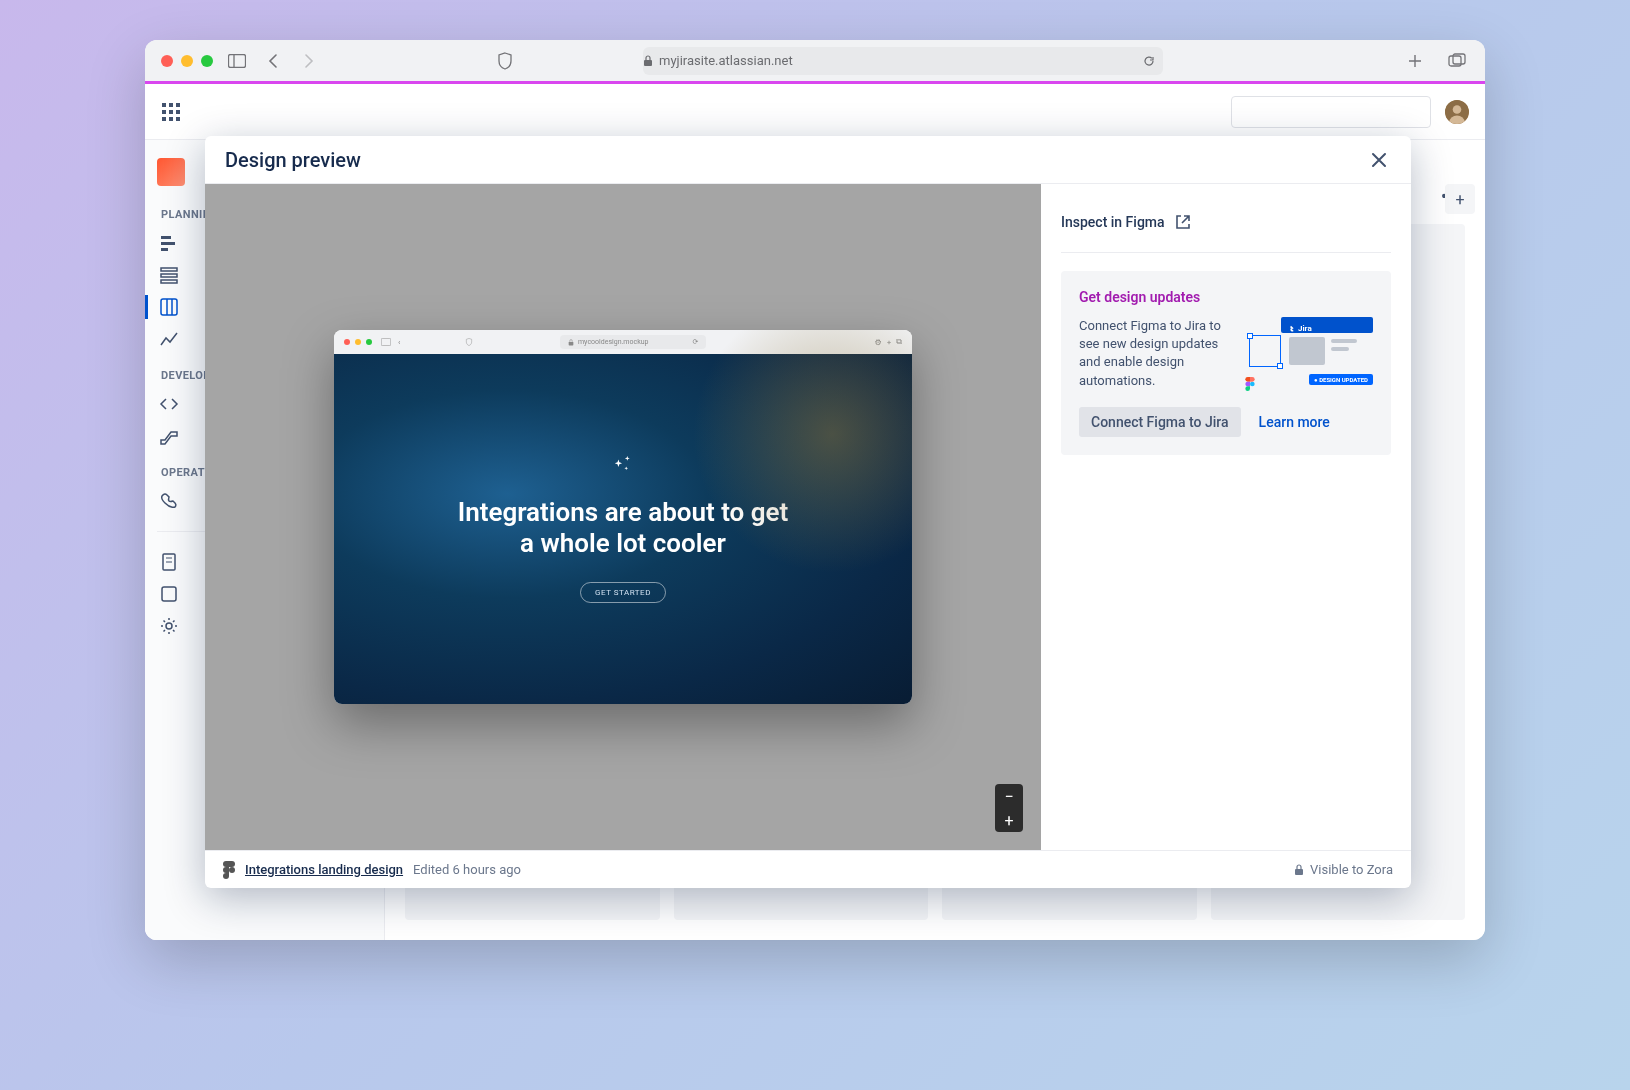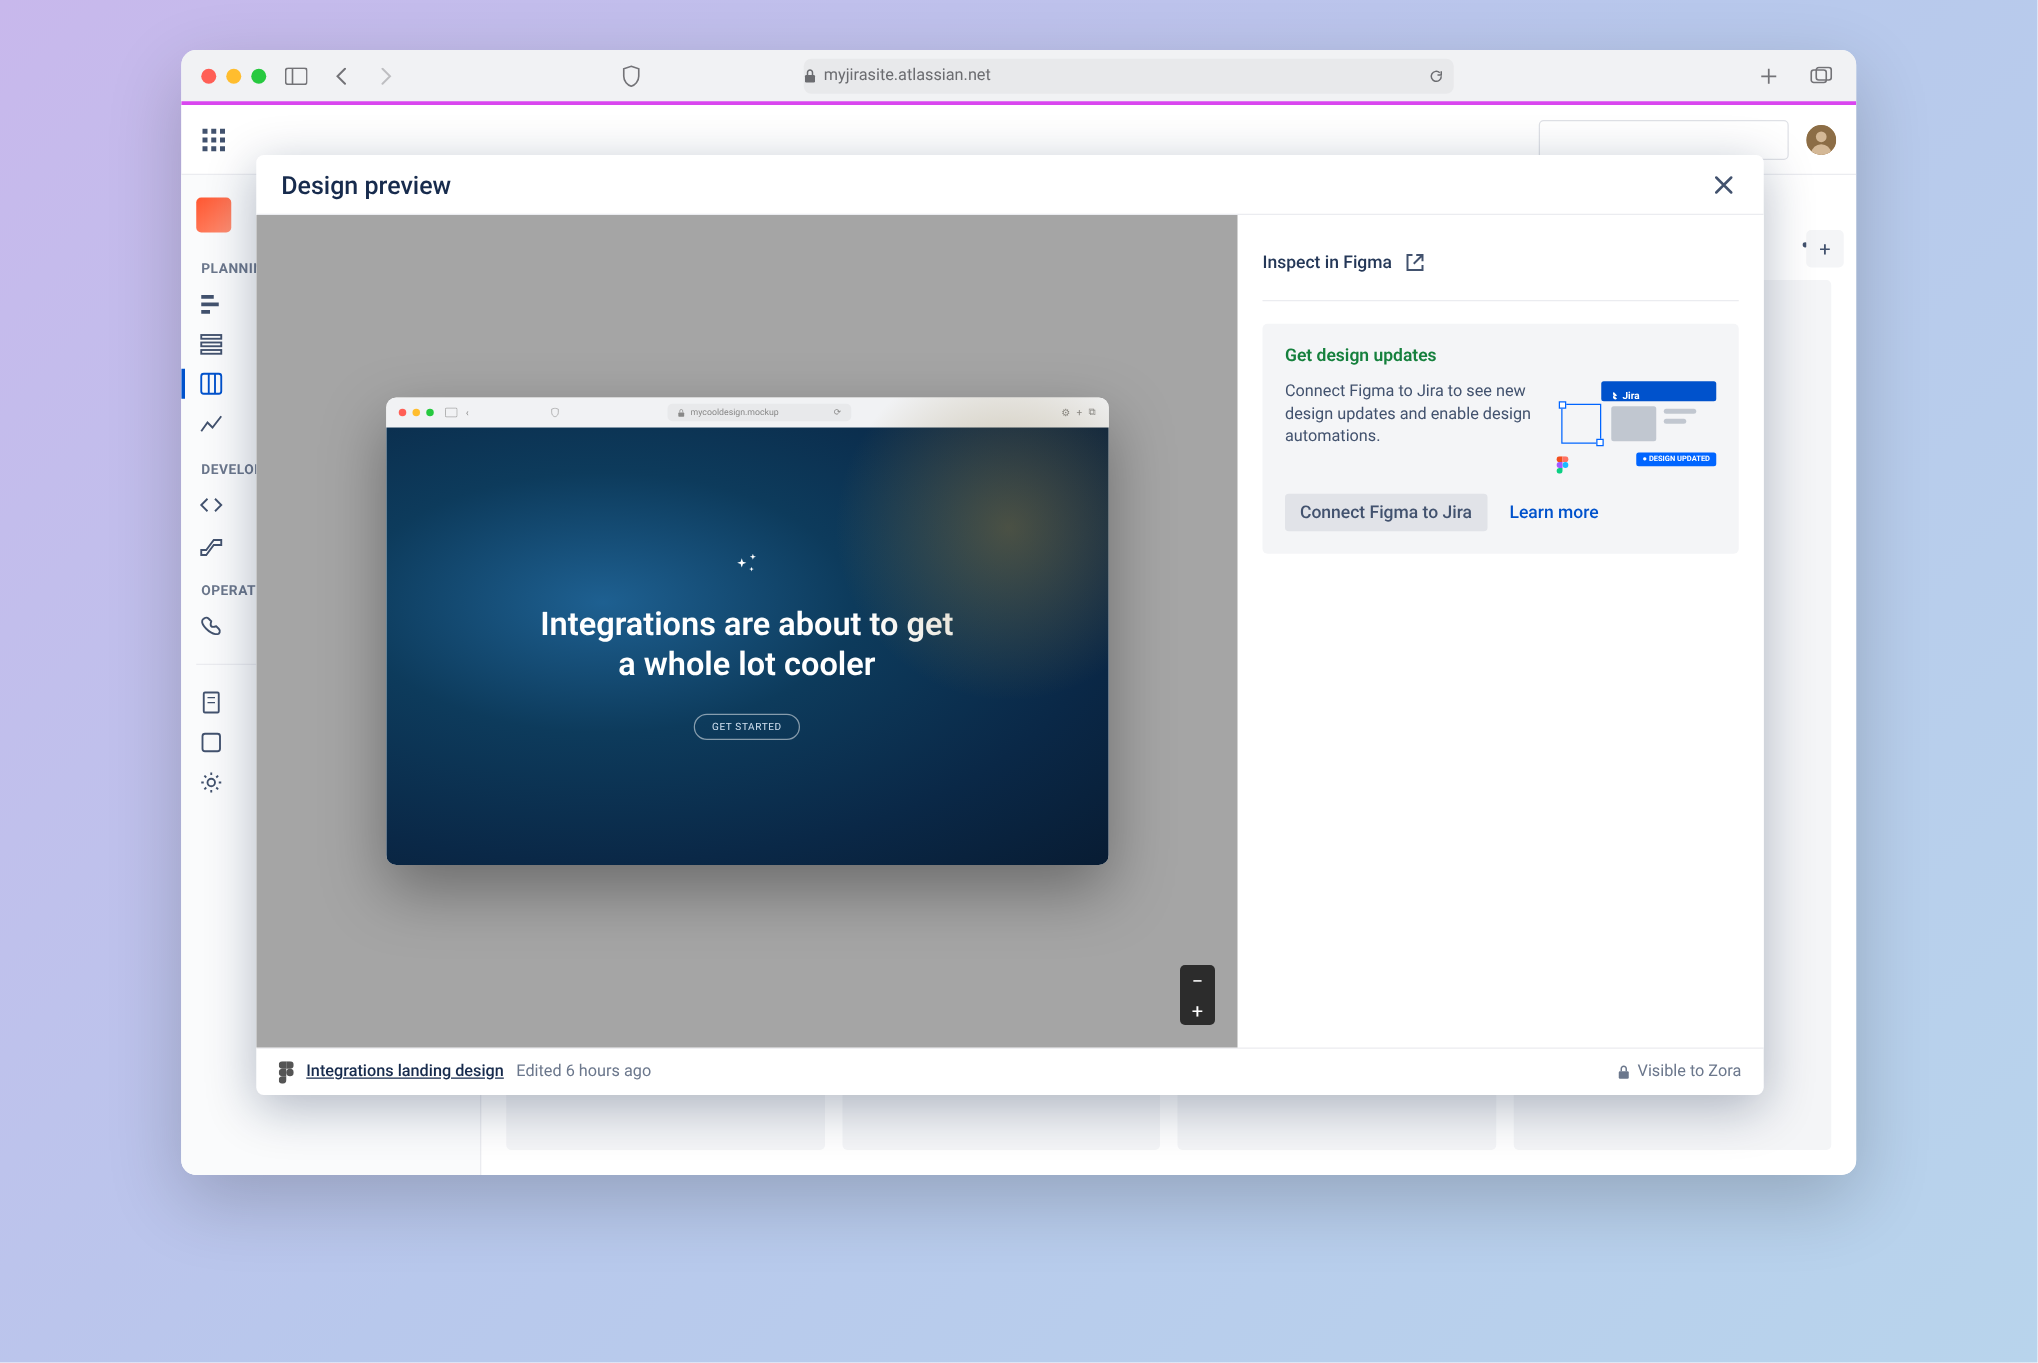--- a/index.html
+++ b/index.html
@@ -133,21 +133,21 @@
   bottom: 20px;
   display: flex;
   gap: 14px;
 }
 .board-col { flex: 1; background: #f4f5f7; border-radius: 4px; }
 .col-add { position: absolute; right: 10px; top: 100px; width: 30px; height: 30px; background: #f4f5f7; border-radius: 4px; display:flex; align-items:center; justify-content:center; color:#42526e;}
 
 
 .modal {
   position: absolute;
-  top: 84px;
+  top: 96px;
   left: 60px;
   width: 1206px;
   height: 752px;
   background: #fff;
   border-radius: 6px;
   box-shadow: 0 10px 40px rgba(9,30,66,0.3);
   display: flex;
   flex-direction: column;
   overflow: hidden;
 }
@@ -272,21 +272,21 @@
   height: 24px;
   display:flex;
   align-items:center;
   justify-content:center;
   font-size: 16px;
   cursor: pointer;
 }
 
 
 .right-pane {
-  width: 421px;
+  width: 370px;
   padding: 22px 20px;
   background: #fff;
   overflow: auto;
 }
 .ext-link {
   display: flex;
   align-items: center;
   gap: 10px;
   color: #253858;
   font-size: 14px;
@@ -302,21 +302,21 @@
 }
 
 .promo-card {
   background: #f4f5f7;
   border-radius: 4px;
   padding: 18px;
 }
 .promo-title {
   font-size: 14px;
   font-weight: 600;
-  color: #15803d;
+  color: #a21caf;
   margin-bottom: 12px;
 }
 .promo-row { display: flex; gap: 2px; }
 .promo-desc {
   font-size: 13px;
   color: #42526e;
   line-height: 1.4;
   flex: 1;
 }
 .promo-illustration {

